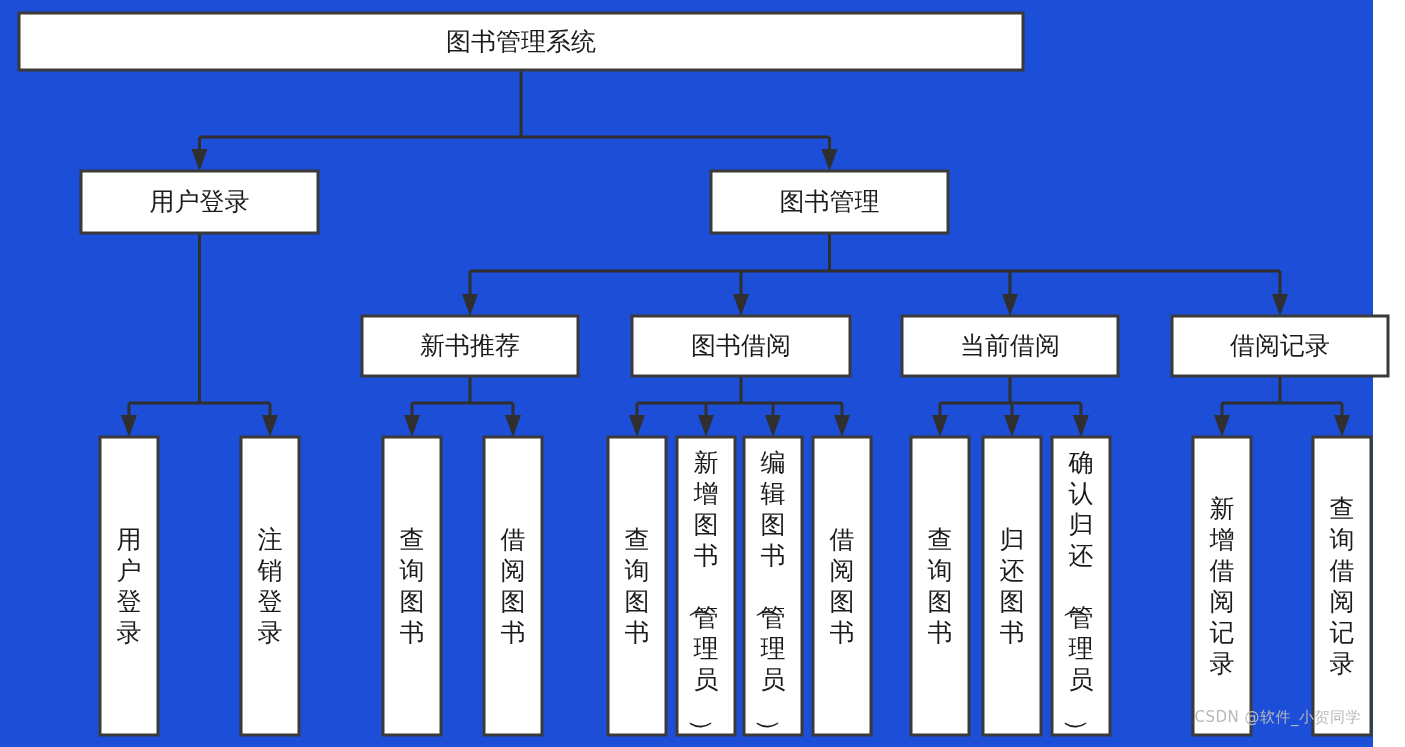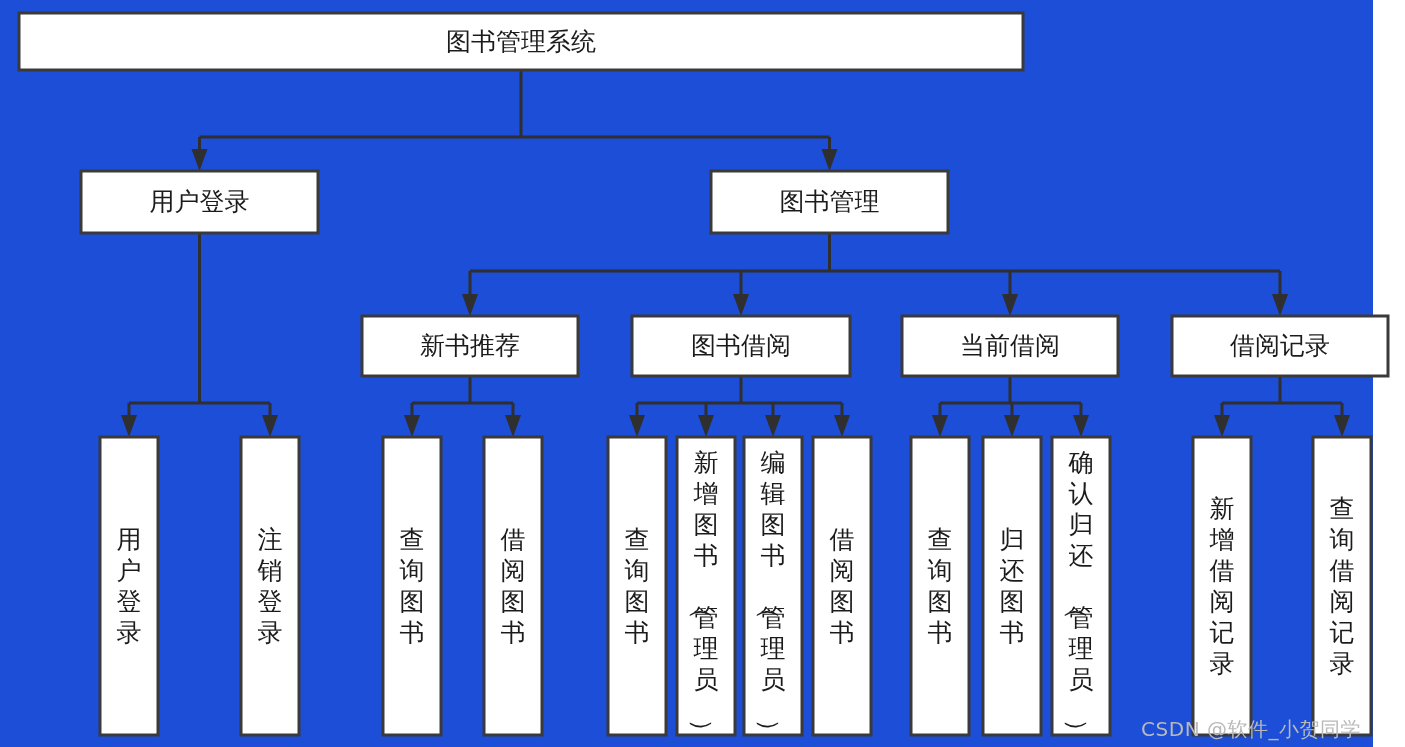--- a/index.html
+++ b/index.html
@@ -53,23 +53,23 @@
     stroke-width: 3;
     fill: none;
   }
   .arrow-head {
     fill: #2f2f2f;
     stroke: none;
   }
   .watermark {
     position: absolute;
     right: 12px;
-    bottom: 4px;
-    font-family: "DejaVu Sans", "Liberation Sans", sans-serif;
-    font-size: 20px;
+    bottom: 20px;
+    font-family: "DejaVu Sans", "Liberation Sans", sans-serif;
+    font-size: 15px;
     color: #b9b9b9;
     letter-spacing: 0.5px;
     white-space: nowrap;
     user-select: none;
   }
 </style>
 </head>
 <body>
 
 <div id="diagram-root">

